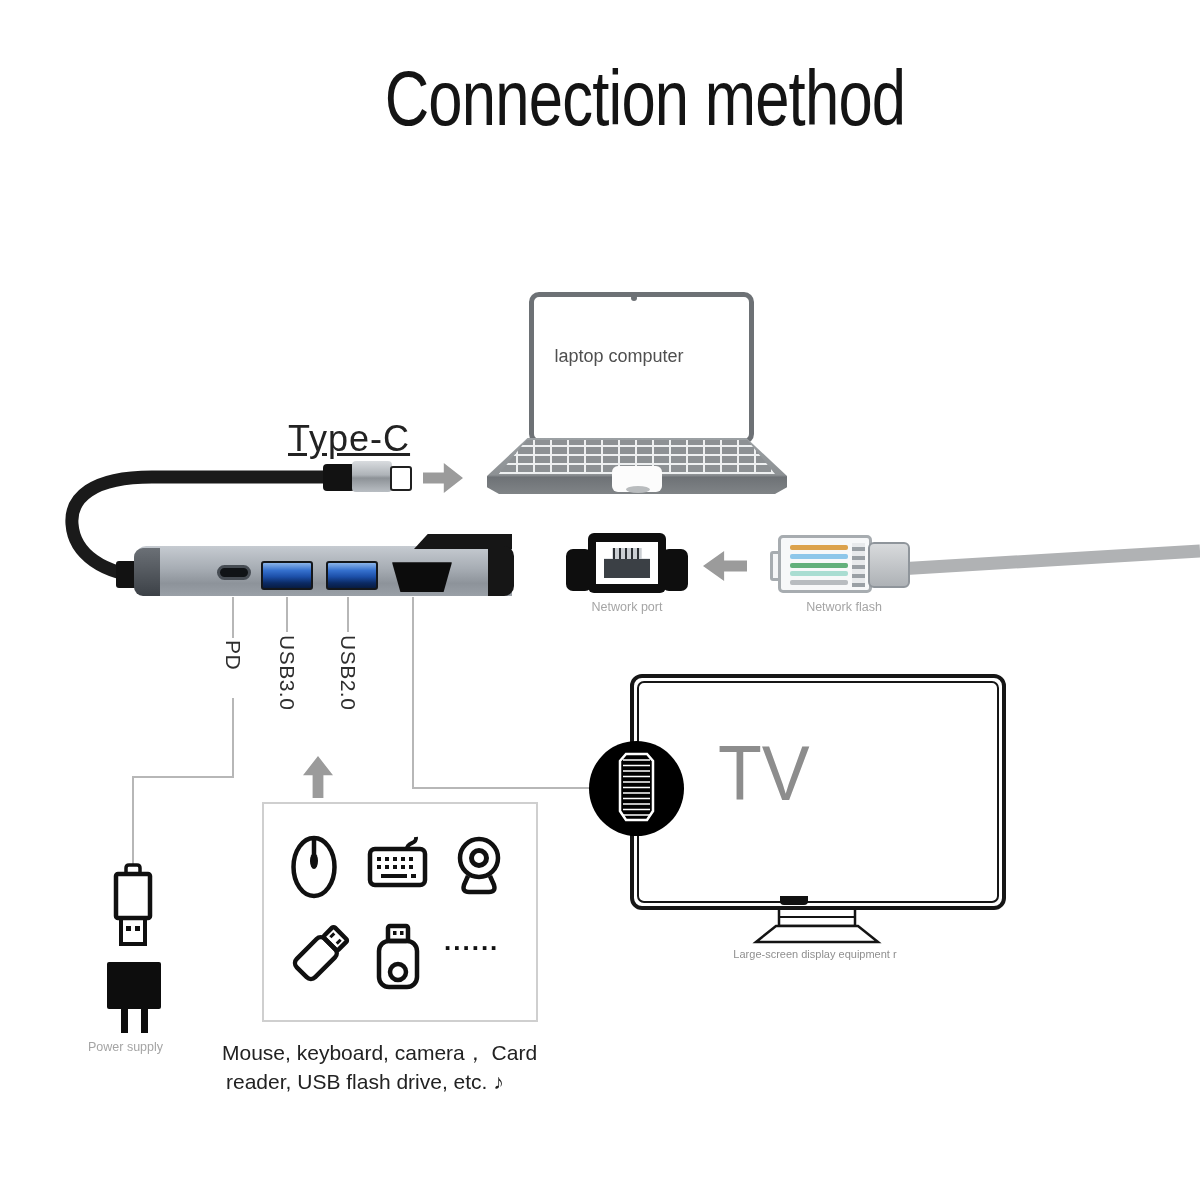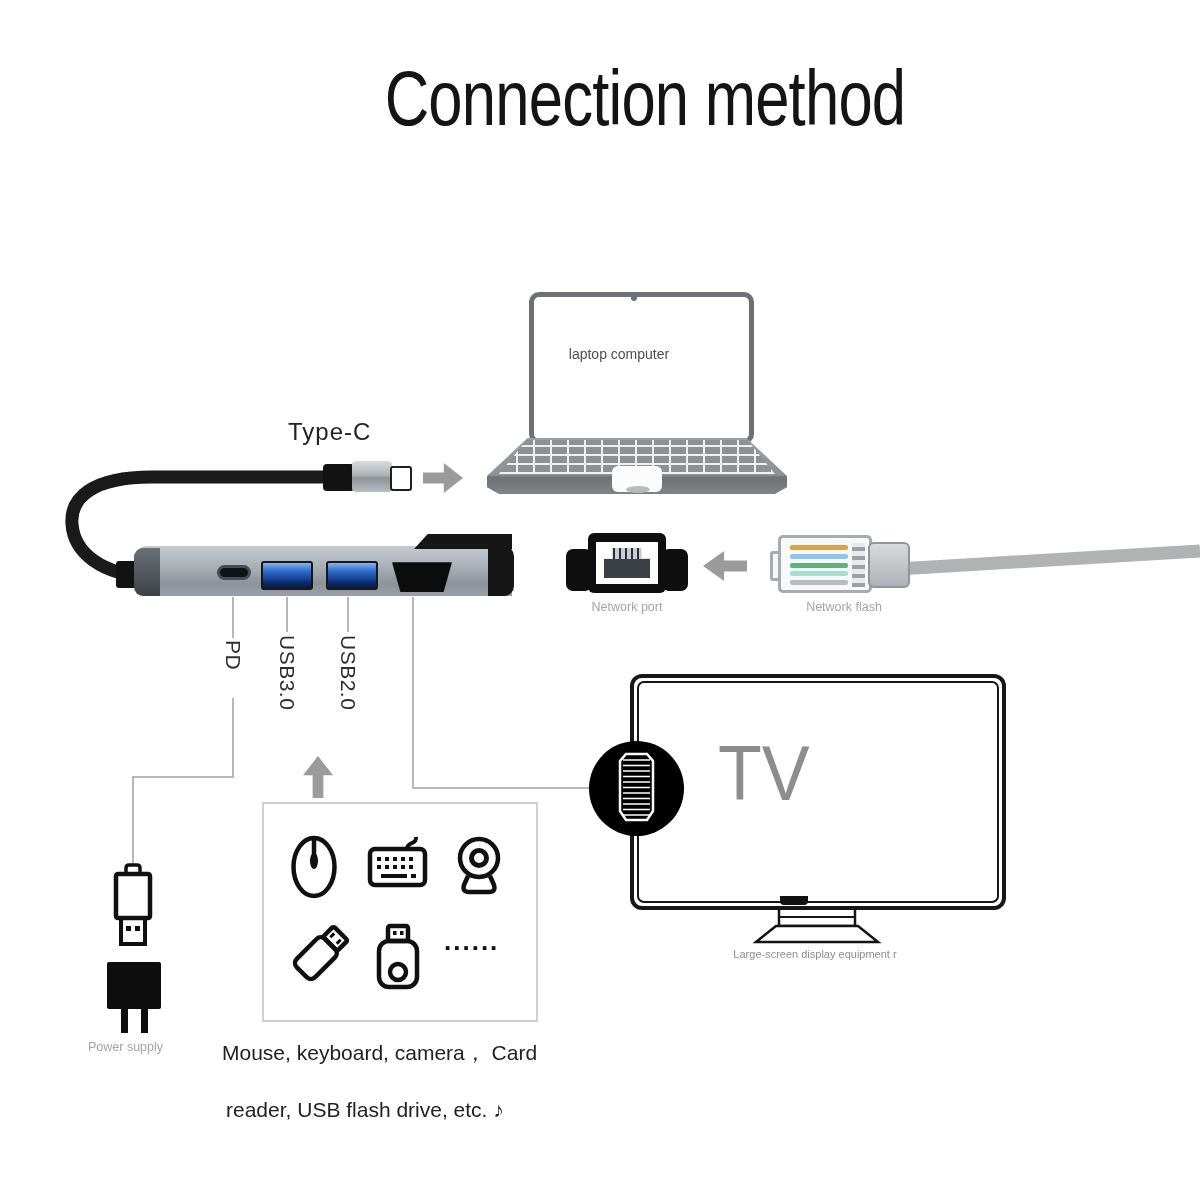--- a/index.html
+++ b/index.html
@@ -12,33 +12,33 @@
   .title{left:300px;top:56px;width:690px;text-align:center;font-size:77px;line-height:84px;
          font-weight:500;color:#141414;transform:scaleX(.8);letter-spacing:-1px;}
 
   
   .lines{left:0;top:0;z-index:1;pointer-events:none;}
 
   
   .laptop-screen{left:529px;top:292px;width:215px;height:142px;background:#fff;
                  border:5px solid #6d7175;border-radius:10px;z-index:2;}
   .laptop-cam{left:631px;top:295px;width:6px;height:6px;border-radius:50%;background:#6d7175;z-index:3;}
-  .laptop-label{left:529px;top:346px;width:180px;text-align:center;font-size:14px;color:#4f4f4f;z-index:3;}
+  .laptop-label{left:529px;top:346px;width:180px;text-align:center;font-size:18px;color:#4f4f4f;z-index:3;}
   .laptop-base{left:487px;top:438px;width:300px;height:56px;z-index:2;
       background:linear-gradient(180deg,#9ba0a3 0%,#8d9194 66%,#6e7276 70%,#808487 100%);
       clip-path:polygon(13.5% 0,86.5% 0,100% 68%,100% 88%,96% 100%,4% 100%,0 88%,0 68%);}
   .laptop-keys{left:499px;top:440px;width:276px;height:34px;z-index:3;background:#8d9194;
       clip-path:polygon(10% 0,90% 0,100% 100%,0 100%);
       background-image:repeating-linear-gradient(90deg,#eef0f1 0 2px,rgba(0,0,0,0) 2px 17px),
                        repeating-linear-gradient(0deg,#eef0f1 0 2px,rgba(0,0,0,0) 2px 9px);}
   .laptop-trackpad{left:612px;top:466px;width:50px;height:26px;background:#fcfcfc;border-radius:6px;z-index:4;}
   .laptop-hinge{left:626px;top:486px;width:24px;height:7px;background:#b9bcbe;border-radius:50%;z-index:5;}
 
   
-  .typec-label{left:288px;top:418px;width:130px;font-size:24px;color:#222;letter-spacing:1px;z-index:2;}
+  .typec-label{left:288px;top:418px;width:130px;font-size:36px;color:#222;letter-spacing:1px;z-index:2;text-decoration:underline;}
   .typec-plug-base{left:323px;top:464px;width:32px;height:27px;background:#121212;border-radius:4px;z-index:2;}
   .typec-plug-metal{left:352px;top:461px;width:40px;height:31px;border-radius:4px;z-index:2;
       background:linear-gradient(180deg,#d9dcdf 0%,#aeb3b8 45%,#8d9297 55%,#b9bec3 100%);}
   .typec-plug-tip{left:390px;top:466px;width:18px;height:21px;background:#fff;border:2.5px solid #202020;border-radius:3px;z-index:2;}
 
   
   .hub-body{left:136px;top:546px;width:376px;height:50px;z-index:2;border-radius:10px 0 0 10px;
       background:linear-gradient(180deg,#c6cbd1 0%,#a7adb4 45%,#8d939a 75%,#9aa0a7 100%);}
   .hub-cap{left:134px;top:548px;width:26px;height:48px;z-index:3;border-radius:9px 0 0 9px;
       background:linear-gradient(180deg,#6b7076,#3c4147);}
@@ -105,21 +105,21 @@
   .tv-text{left:714px;top:728px;font-size:78px;color:#8d8d8d;transform:scaleX(.92);z-index:3;}
   .tv-notch{left:780px;top:896px;width:28px;height:9px;background:#111;border-radius:0 0 4px 4px;z-index:3;}
   .hdmi-circle{left:589px;top:741px;width:95px;height:95px;background:#000;border-radius:50%;z-index:3;}
 
   
   .pbox{left:262px;top:802px;width:276px;height:220px;background:#fff;border:2px solid #cfcfcf;z-index:2;box-sizing:border-box;}
   .picon{z-index:3;}
   .pdots{left:444px;top:926px;width:90px;font-size:26px;font-weight:700;letter-spacing:2px;color:#111;z-index:3;}
   .pcaption{left:222px;top:1038px;width:318px;font-size:21px;line-height:29px;color:#222;z-index:3;}
   .pcaption .l1{text-align:left;}
-  .pcaption .l2{text-align:left;padding-left:4px;margin-top:28px;}
+  .pcaption .l2{text-align:left;padding-left:4px;}
 
   
   .adapter{left:107px;top:962px;width:54px;height:47px;background:#0d0d0d;border-radius:2px;z-index:2;}
   .prong{top:1009px;width:7px;height:24px;background:#0d0d0d;z-index:2;}
   .prong.a{left:121px;} .prong.b{left:141px;}
 </style>
 </head>
 <body>
 
 <div id="canvas">

